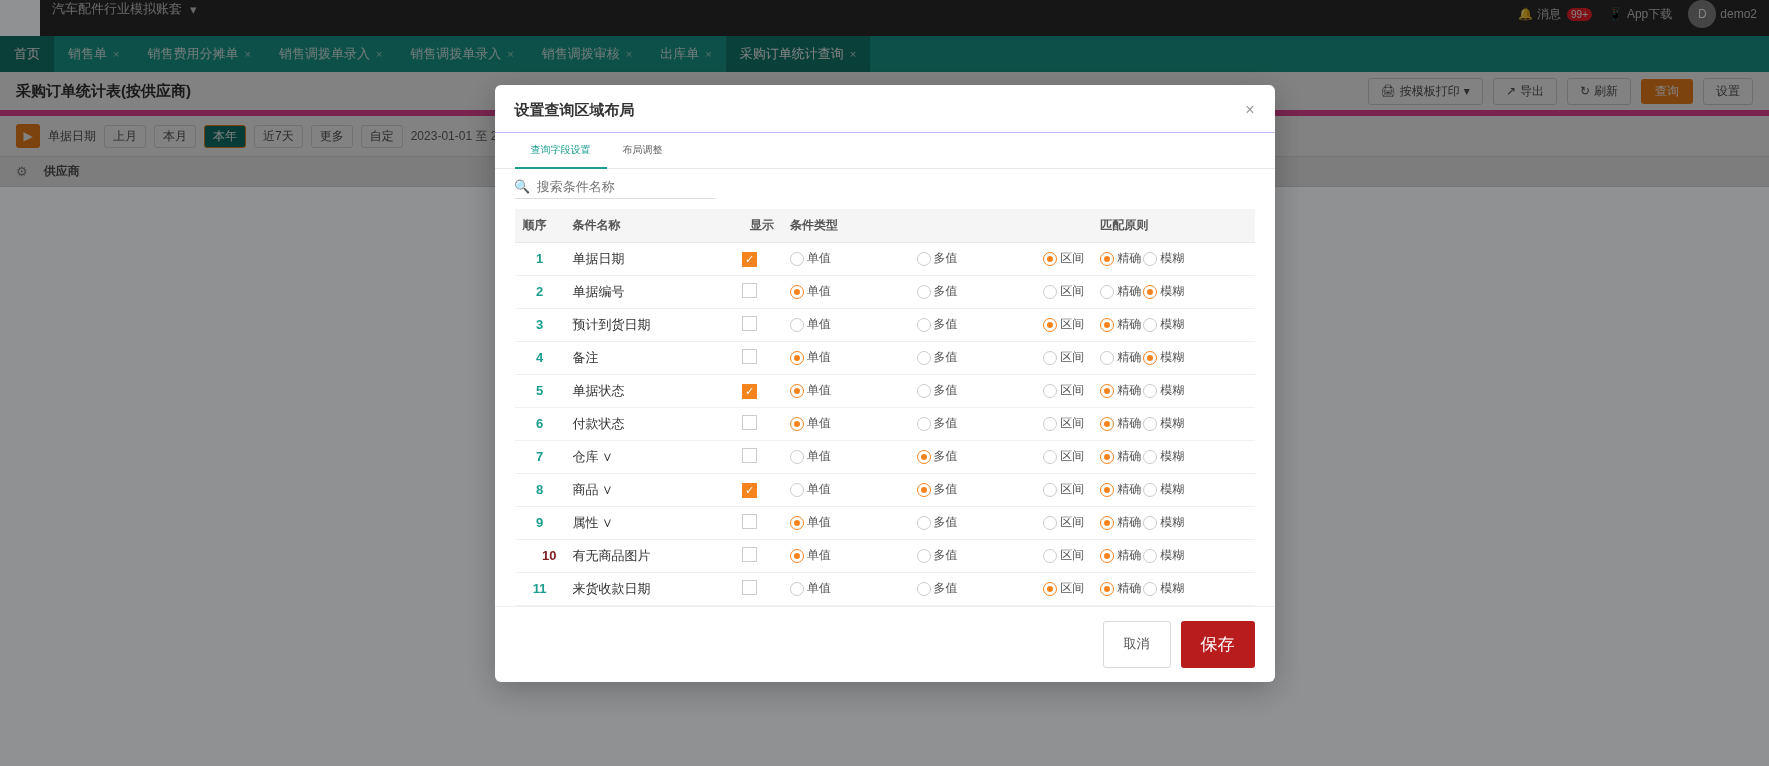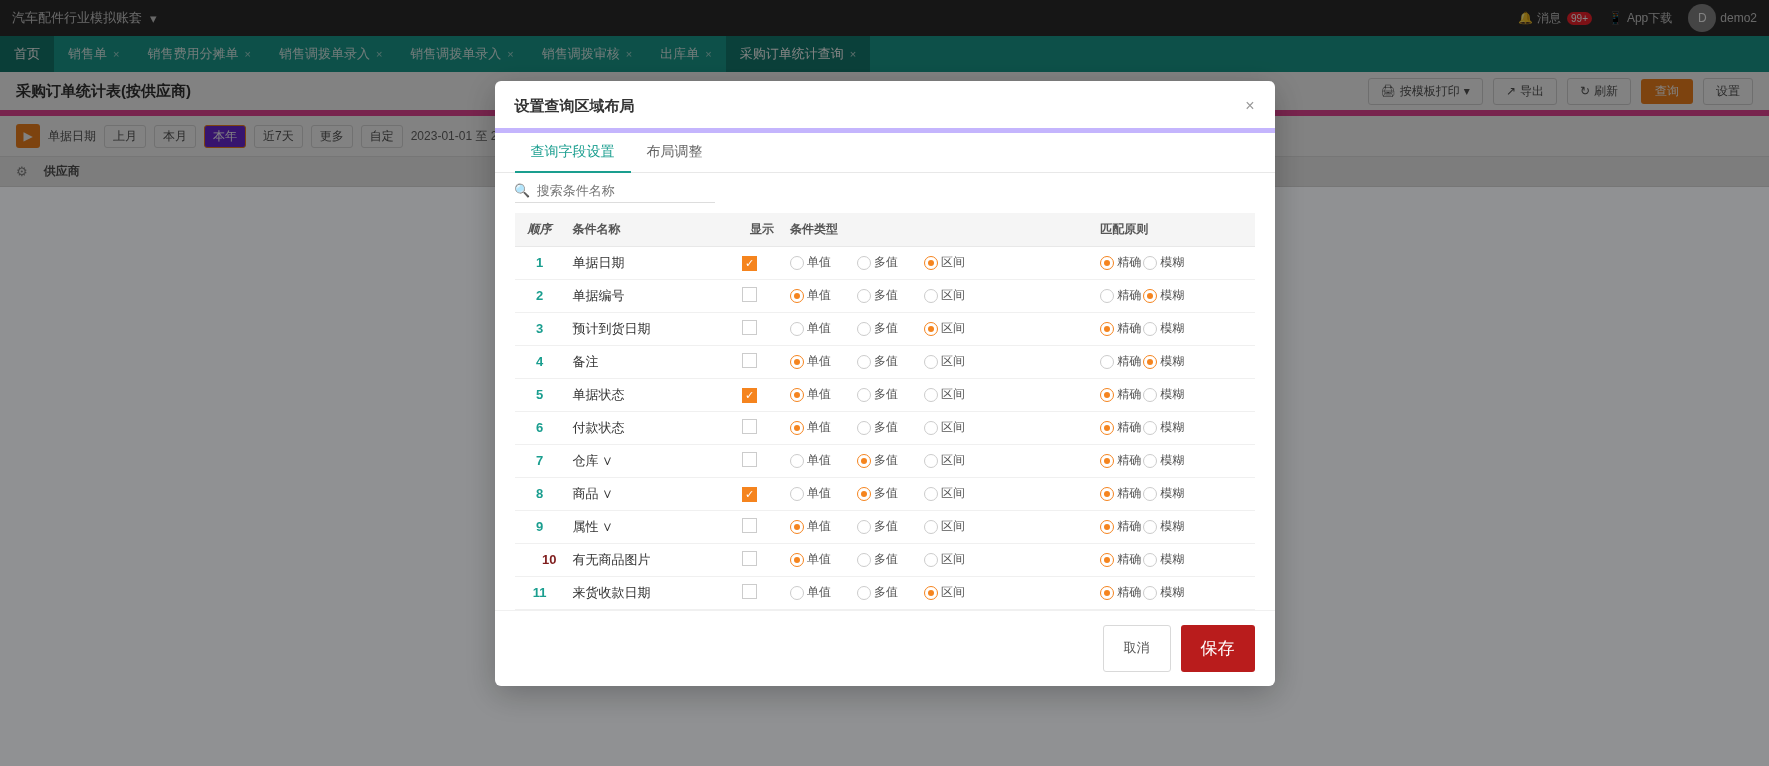--- a/index.html
+++ b/index.html
@@ -3,24 +3,25 @@
   <meta charset="utf-8">
   <style>
     * { box-sizing: border-box; margin: 0; padding: 0; }
     body { font-family: 'Microsoft YaHei', Arial, sans-serif; font-size: 13px; background: #f0f2f5; overflow: hidden; }
 
     
     .top-bar {
       height: 36px;
       background: #2d2d2d;
       display: flex;
-      align-items: center;
+      align-items: flex-start;
       justify-content: space-between;
       padding: 0 12px;
       color: #ccc;
+      margin-left: 40px;
     }
     .top-bar-left { display: flex; align-items: center; gap: 8px; font-size: 13px; }
     .top-bar-right { display: flex; align-items: center; gap: 16px; font-size: 12px; }
     .top-bar-right .notif { display: flex; align-items: center; gap: 4px; cursor: pointer; }
     .badge { background: #f5222d; color: #fff; font-size: 10px; border-radius: 8px; padding: 1px 4px; margin-left: 2px; }
     .user-avatar { width: 28px; height: 28px; border-radius: 50%; background: #888; display: inline-flex; align-items: center; justify-content: center; color: #fff; font-size: 12px; }
 
     
     .tab-bar {
       height: 36px;
@@ -65,21 +66,21 @@
       background: #fff;
       padding: 8px 16px;
       display: flex;
       align-items: center;
       gap: 8px;
       border-bottom: 1px solid #e8e8e8;
     }
     .filter-toggle { width: 24px; height: 24px; background: #f5841e; color: #fff; border: none; border-radius: 3px; cursor: pointer; display: flex; align-items: center; justify-content: center; font-size: 12px; }
     .date-label { font-size: 12px; color: #555; }
     .date-btn { padding: 2px 8px; border: 1px solid #ddd; border-radius: 3px; background: #fff; color: #555; cursor: pointer; font-size: 12px; }
-    .date-btn.active { background: #6d28d9; color: #fff; border-color: #f5841e; }
+    .date-btn.active { background: #0f766e; color: #fff; border-color: #f5841e; }
     .date-range { font-size: 12px; color: #666; }
 
     
     .table-area {
       background: #fff;
       margin: 0;
       padding: 0;
     }
     .table-header {
       display: flex;
@@ -108,37 +109,37 @@
       background: #fff;
       border-radius: 6px;
       width: 780px;
       max-height: 680px;
       box-shadow: 0 8px 32px rgba(0,0,0,0.25);
       display: flex;
       flex-direction: column;
     }
     .dialog-header {
       padding: 16px 20px 12px;
-      border-bottom: 5px solid #c4b5fd;
+      border-bottom: 1px solid #c4b5fd;
       display: flex;
       align-items: center;
       justify-content: space-between;
     }
     .dialog-title { font-size: 15px; font-weight: bold; color: #333; }
     .dialog-close { cursor: pointer; color: #999; font-size: 16px; background: none; border: none; }
 
     
     .dialog-tabs {
       display: flex;
       padding: 0 20px;
       border-bottom: 1px solid #e8e8e8;
     }
     .dialog-tab {
       padding: 10px 16px;
-      font-size: 14px;
+      font-size: 10px;
       color: #666;
       cursor: pointer;
       border-bottom: 2px solid transparent;
       margin-bottom: -1px;
     }
     .dialog-tab.active { color: #1a9e8f; border-bottom-color: #1a9e8f; font-weight: 500; }
 
     
     .search-box {
       padding: 10px 20px;
@@ -190,21 +191,21 @@
     .checkbox-empty {
       width: 15px; height: 15px;
       border: 1px solid #ccc;
       background: #fff;
       display: inline-flex;
       cursor: pointer;
       flex-shrink: 0;
     }
 
     
-    .radio-group { display: flex; align-items: center; gap: 26px; }
+    .radio-group { display: flex; align-items: center; gap: 26px; justify-content: space-between; }
     .radio-item { display: flex; align-items: center; gap: 3px; font-size: 12px; color: #555; white-space: nowrap; }
     .radio-dot {
       width: 14px; height: 14px; border-radius: 50%;
       border: 1.5px solid #ccc;
       display: inline-flex; align-items: center; justify-content: center;
       cursor: pointer; flex-shrink: 0;
     }
     .radio-dot.checked { border-color: #f5841e; }
     .radio-dot.checked::after { content: ''; width: 6px; height: 6px; background: #f5841e; border-radius: 50%; }
 
@@ -353,21 +354,21 @@
       <div class="search-input-wrap">
         <span class="search-icon">🔍</span>
         <input class="search-input" type="text" placeholder="搜索条件名称" style="">
       </div>
     </div>
 
     <div class="field-table">
       <table>
         <thead>
           <tr>
-            <th style="text-align:center;font-style:italic;">顺序</th>
+            <th style="text-align:left;">顺序</th>
             <th>条件名称</th>
             <th style="text-align:right;">显示</th>
             <th>条件类型</th>
             <th>匹配原则</th>
           </tr>
         </thead>
         <tbody id="field-table-body">
         <tr>
               <td style="text-align: center; color: rgb(26, 158, 143); font-weight: bold;">1</td>
               <td>单据日期</td>

